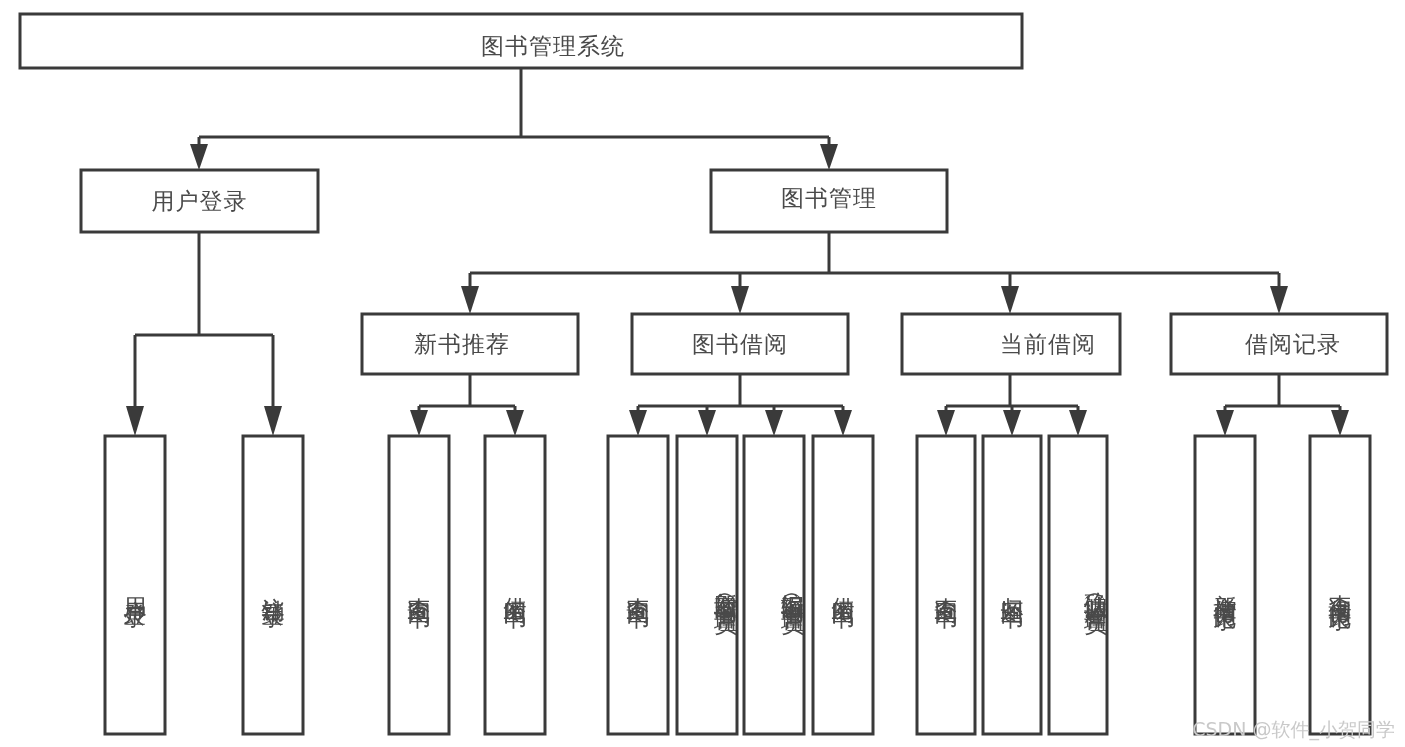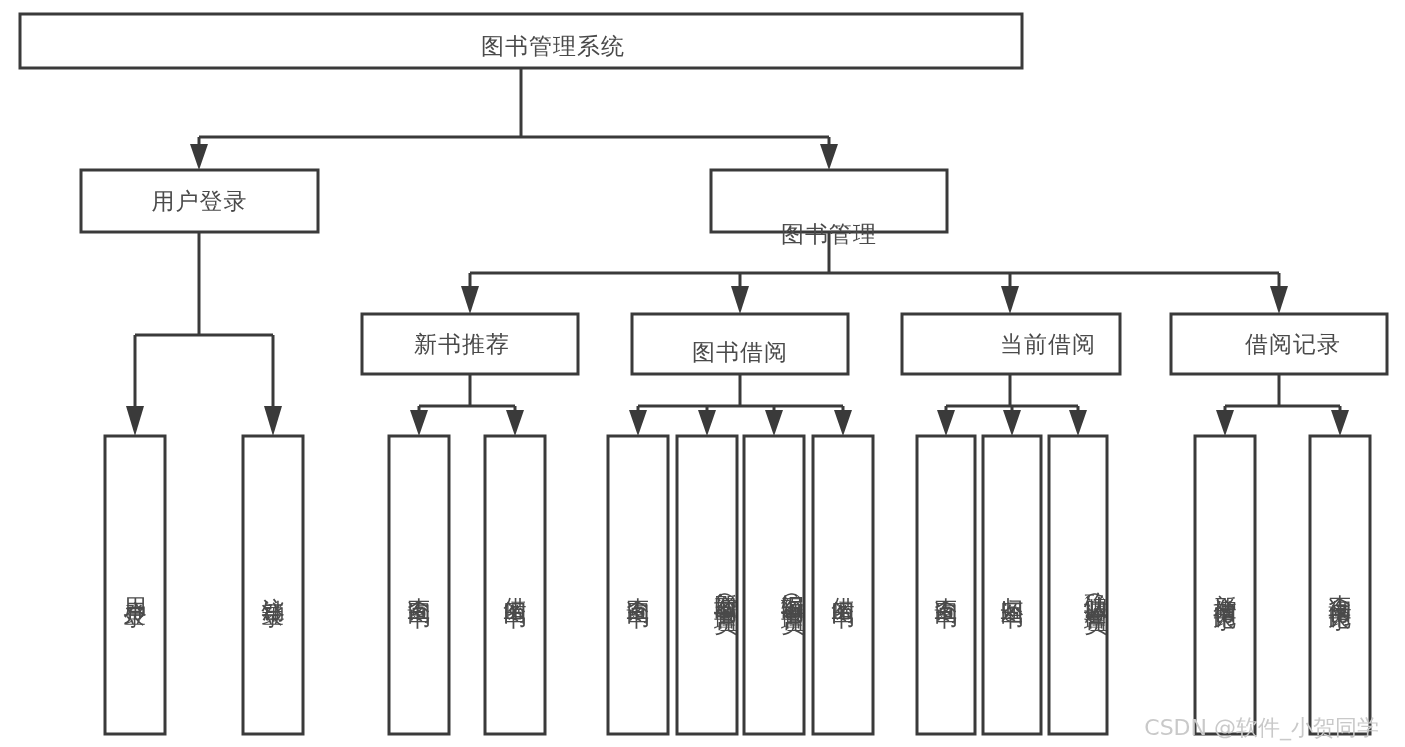--- a/index.html
+++ b/index.html
@@ -67,24 +67,24 @@
     box-sizing: border-box;
     white-space: nowrap;
     pointer-events: none;
   }
   .label-mid {
     align-items: center;
     padding-top: 0;
   }
   .watermark {
     position: absolute;
-    right: 26px;
+    right: 10px;
     bottom: 4px;
     color: #c9c9c9;
-    font-size: 22px;
+    font-size: 19px;
     white-space: nowrap;
     pointer-events: none;
   }
 </style>
 </head>
 <body>
 
 <div id="diagram-root">
 
   <svg class="diagram-canvas" viewBox="0 0 1405 747">
@@ -173,24 +173,24 @@
     <path class="connector" d="M 1225 406 L 1340 406"></path>
     <path class="connector" d="M 1225 406 L 1225 414"></path>
     <path class="connector" d="M 1340 406 L 1340 414"></path>
     <polygon class="arrow-head" points="1216,410 1234,410 1225,436"></polygon>
     <polygon class="arrow-head" points="1331,410 1349,410 1340,436"></polygon>
   </svg>
 
   <div class="node-label-h" style="left:20px; top:14px; width:1002px; height:64px;margin-left:32px;">图书管理系统</div>
 
   <div class="node-label-h" style="left:81px; top:170px; width:237px; height:62px;">用户登录</div>
-  <div class="node-label-h" style="left:711px; top:170px; width:236px; height:56px;margin-top:36px;">图书管理</div>
+  <div class="node-label-h" style="left:711px; top:170px; width:236px; height:56px;">图书管理</div>
 
   <div class="node-label-h" style="left:362px; top:314px; width:200px; height:60px;font-family:Liberation Mono, monospace;">新书推荐</div>
-  <div class="node-label-h" style="left:632px; top:314px; width:216px; height:60px;margin-top:8px;">图书借阅</div>
+  <div class="node-label-h" style="left:632px; top:314px; width:216px; height:60px;">图书借阅</div>
   <div class="node-label-h" style="left:902px; top:314px; width:218px; height:60px;padding-left:37px;">当前借阅</div>
   <div class="node-label-h" style="left:1171px; top:314px; width:244px; height:60px;">借阅记录</div>
 
   <div class="node-label-v label-mid" style="left:105px; top:436px; width:60px; height:298px;">用户登录</div>
   <div class="node-label-v label-mid" style="left:243px; top:436px; width:60px; height:298px;">注销登录</div>
 
   <div class="node-label-v label-mid" style="left:389px; top:436px; width:60px; height:298px;">查询图书</div>
   <div class="node-label-v label-mid" style="left:485px; top:436px; width:60px; height:298px;">借阅图书</div>
 
   <div class="node-label-v label-mid" style="left:608px; top:436px; width:60px; height:298px;">查询图书</div>

